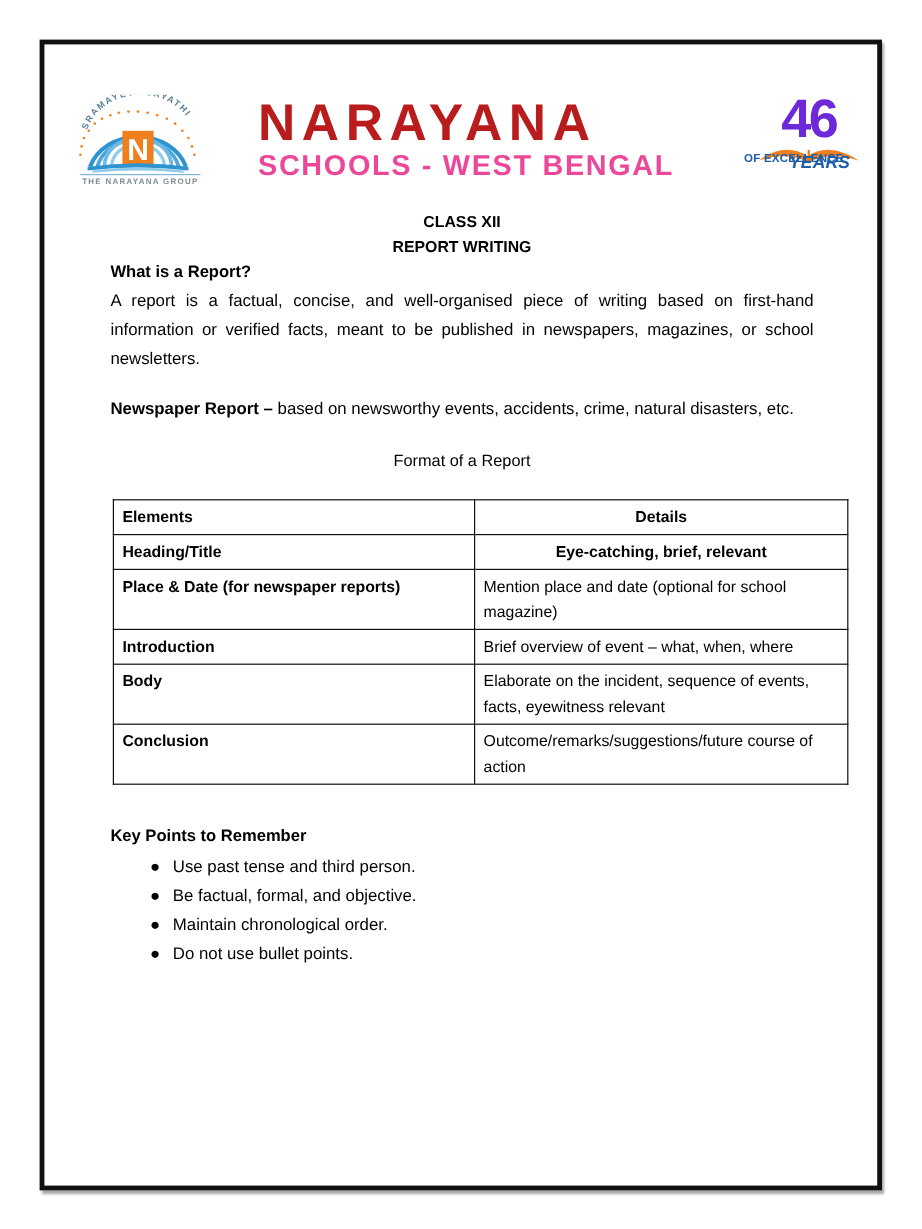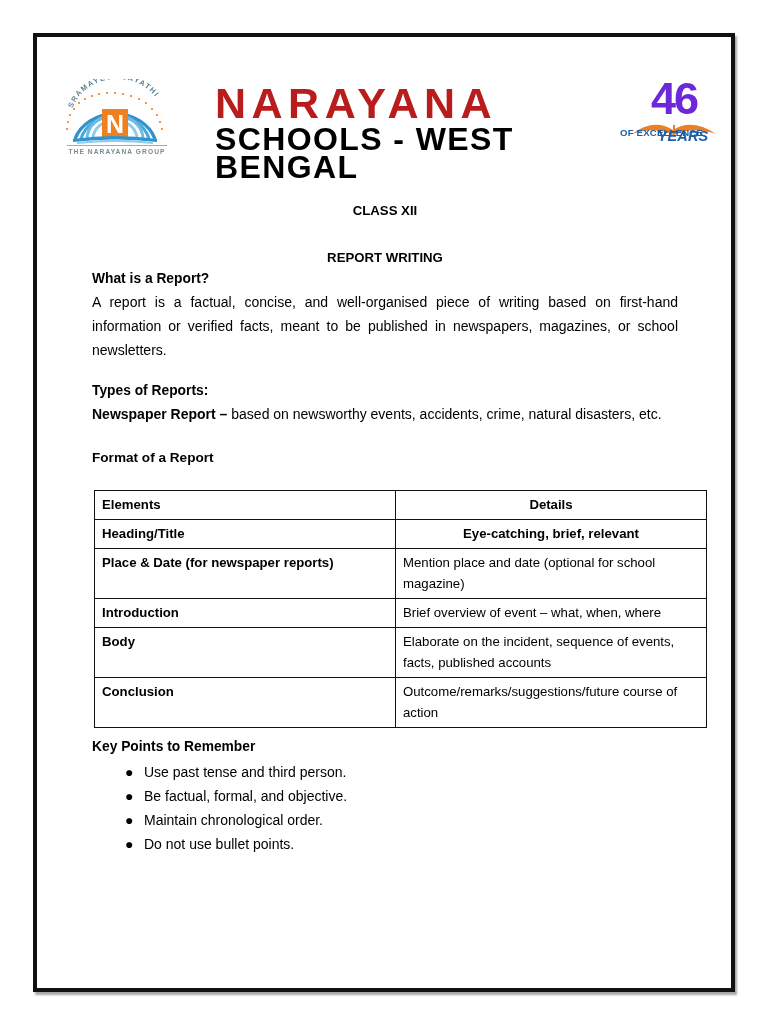--- a/index.html
+++ b/index.html
@@ -95,24 +95,24 @@
   }
   .wordmark-top {
     font-size: 43px;
     line-height: 44px;
     font-weight: bold;
     color: #b91c1c;
     letter-spacing: 5.5px;
     font-family: "Liberation Sans", sans-serif;
   }
   .wordmark-bottom {
-    font-size: 32px;
+    font-size: 24px;
     line-height: 28px;
     font-weight: bold;
-    color: #000000;
+    color: #ec4899;
     letter-spacing: 1.4px;
     font-family: "Liberation Sans", sans-serif;
   }
 
   
   .badge46 {
     position: absolute;
     left: 583px;
     top: 1px;
     width: 108px;
@@ -163,40 +163,39 @@
     position: absolute;
     left: 55px;
     top: 138px;
     width: 586px;
   }
   .ctr-line {
     text-align: center;
     font-weight: bold;
     font-size: 13.2px;
     line-height: 20.5px;
-    margin-top: 26px;
   }
   h3.section-head {
     margin: 0;
     font-size: 13.8px;
     font-weight: bold;
     line-height: 22px;
   }
   p.body-para {
     margin: 0;
     font-size: 14px;
     line-height: 24px;
     text-align: justify;
   }
   .spacer-12 { height: 18px; }
   .lead { font-weight: bold; }
 
   .format-title {
-    text-align: left;
-    font-weight: bold;
+    text-align: center;
+    font-weight: normal;
     font-size: 13.6px;
     margin-top: 24px;
     margin-bottom: 0;
   }
 
   
   table.fmt {
     border-collapse: collapse;
     width: 582px;
     margin-top: 25px;
@@ -214,21 +213,21 @@
   table.fmt td.col-a { width: 286px; font-weight: bold; }
   table.fmt td.col-b { width: 296px; }
   td.center { text-align: center; }
   td.bold { font-weight: bold; }
 
   
   .keypoints-head {
     font-weight: bold;
     font-size: 13.8px;
     line-height: 22px;
-    margin-top: 8px;
+    margin-top: 32px;
   }
   ul.keypoints {
     margin: 2px 0 0 0;
     padding-left: 52px;
     list-style: none;
   }
   ul.keypoints li {
     font-size: 14px;
     line-height: 24px;
     position: relative;
@@ -326,21 +325,20 @@
     <div class="content">
 
       <div class="ctr-line">CLASS XII</div>
       <div class="ctr-line">REPORT WRITING</div>
 
       <h3 class="section-head">What is a Report?</h3>
       <p class="body-para">A report is a factual, concise, and well-organised piece of writing based on first-hand information or verified facts, meant to be published in newspapers, magazines, or school newsletters.</p>
 
       <div class="spacer-12"></div>
 
-      <h3 class="section-head">Types of Reports:</h3>
 
       <p class="body-para"><span class="lead">Newspaper Report</span><span class="lead"> – </span><span>based on newsworthy events, accidents, crime, natural disasters, etc.</span></p>
 
 
       <div class="format-title">Format of a Report</div>
 
       <table class="fmt">
         <tbody>
           <tr>
             <td class="col-a">Elements</td>
@@ -353,21 +351,21 @@
           <tr>
             <td class="col-a">Place &amp; Date (for newspaper reports)</td>
             <td class="col-b">Mention place and date (optional for school magazine)</td>
           </tr>
           <tr>
             <td class="col-a">Introduction</td>
             <td class="col-b">Brief overview of event – what, when, where</td>
           </tr>
           <tr>
             <td class="col-a">Body</td>
-            <td class="col-b">Elaborate on the incident, sequence of events, facts, published accounts</td>
+            <td class="col-b">Elaborate on the incident, sequence of events, facts, eyewitness relevant</td>
           </tr>
           <tr>
             <td class="col-a">Conclusion</td>
             <td class="col-b">Outcome/remarks/suggestions/future course of action</td>
           </tr>
         </tbody>
       </table>
 
       <div class="keypoints-head">Key Points to Remember</div>
 

